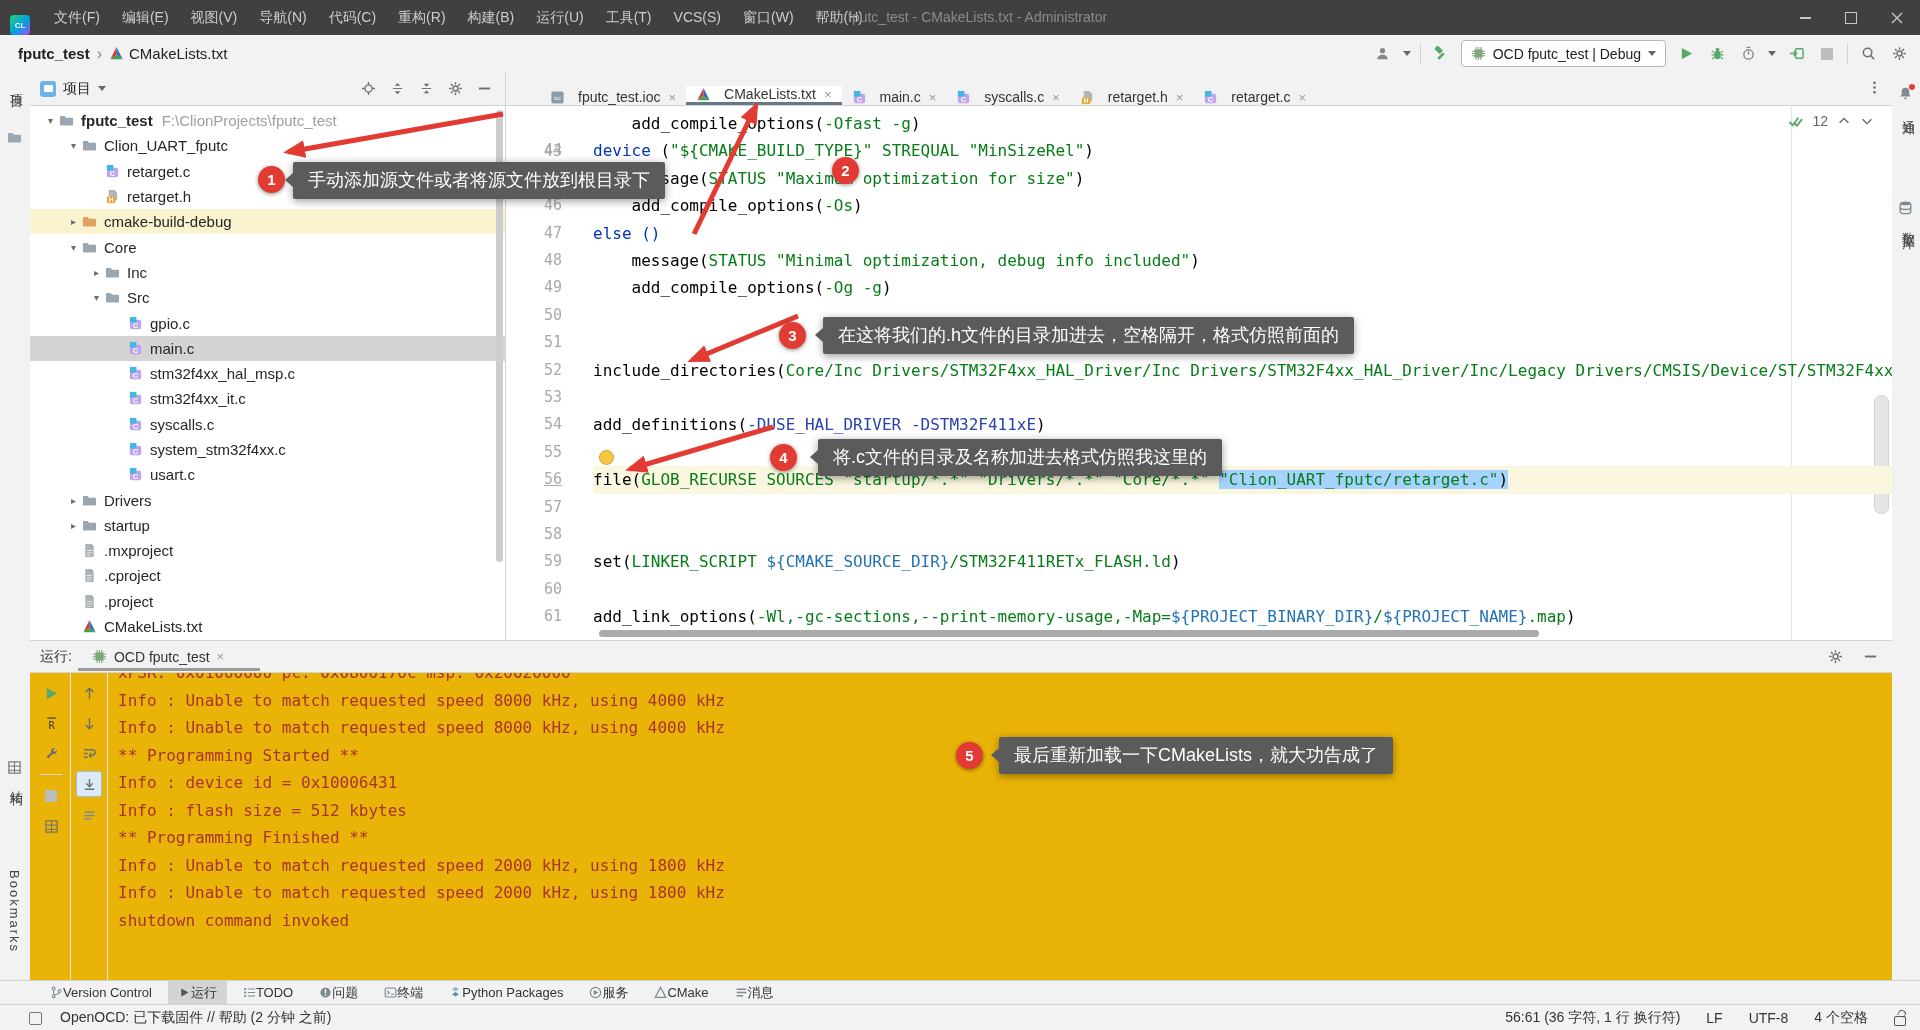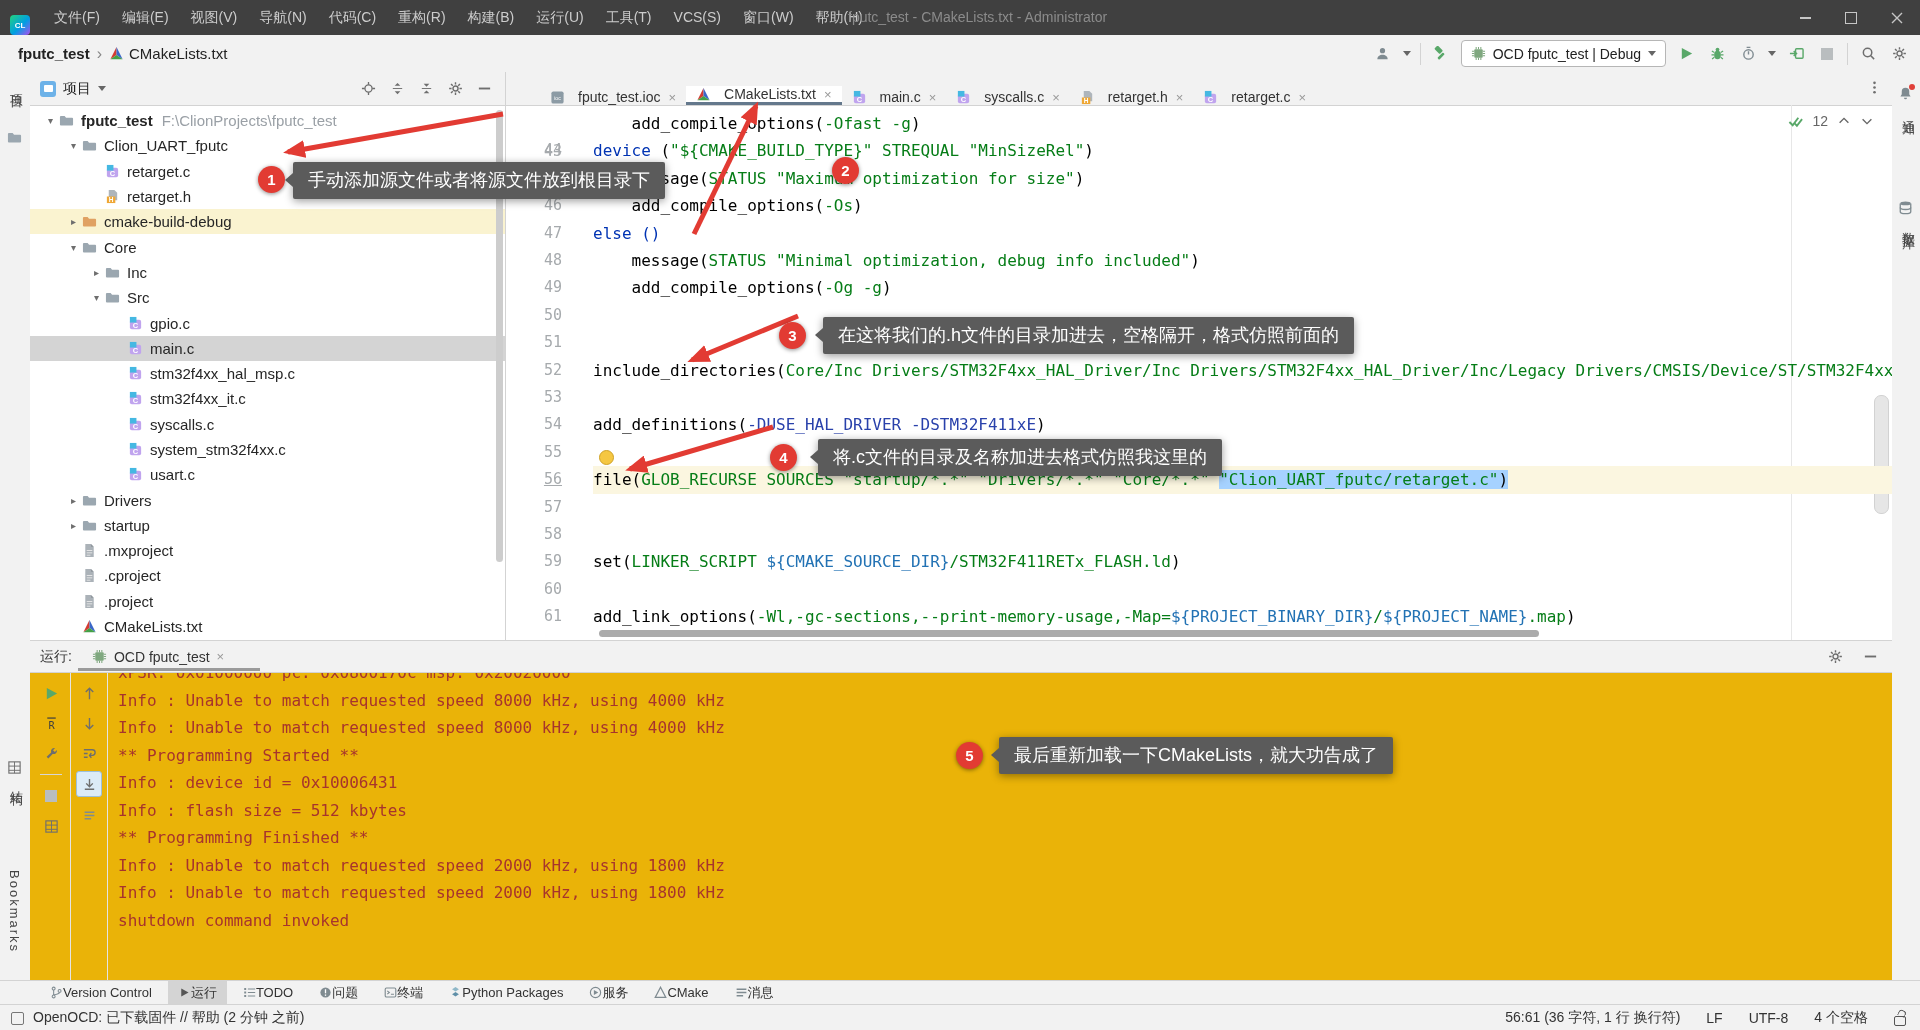--- a/index.html
+++ b/index.html
@@ -104,21 +104,21 @@
   #console{position:absolute;left:88px;top:-14px;right:10px;font-family:"DejaVu Sans Mono",monospace;
            font-size:16px;line-height:27.5px;color:#a7342d;white-space:pre}
 
   
   #bottombar{position:absolute;left:0;top:980px;width:1920px;height:24px;background:#f2f2f2;border-top:1px solid #d3d3d3;
              display:flex;align-items:center;padding-left:40px;gap:6px;font-size:13px;color:#333;box-sizing:border-box}
   .bb-item{display:flex;align-items:center;padding:0 10px;height:23px}
   .bb-item.active{background:#d4d4d4}
   #statusbar{position:absolute;left:0;top:1004px;width:1920px;height:26px;background:#f2f2f2;border-top:1px solid #d3d3d3;
              font-size:14px;color:#333}
-  .sb-left{position:absolute;left:11px;top:0;height:26px;display:flex;align-items:center;gap:9px}
+  .sb-left{position:absolute;left:29px;top:0;height:26px;display:flex;align-items:center;gap:18px}
   .sb-box{width:11px;height:11px;border:1.5px solid #777;border-radius:2px}
   .sb-right{position:absolute;right:14px;top:0;height:26px;display:flex;align-items:center;gap:26px}
   .lock{width:10px;height:8px;border:1.5px solid #555;border-radius:2px;position:relative;margin-top:5px}
   .lock::before{content:"";position:absolute;left:3px;top:-7px;width:6px;height:6px;border:1.5px solid #555;
                 border-bottom:none;border-radius:4px 4px 0 0;transform:rotate(24deg)}
 
   
   #overlay{position:absolute;inset:0;pointer-events:none}
   .ann-circle{position:absolute;width:27px;height:27px;border-radius:50%;background:#e23b33;color:#fff;
               font-size:15px;font-weight:bold;display:flex;align-items:center;justify-content:center;

